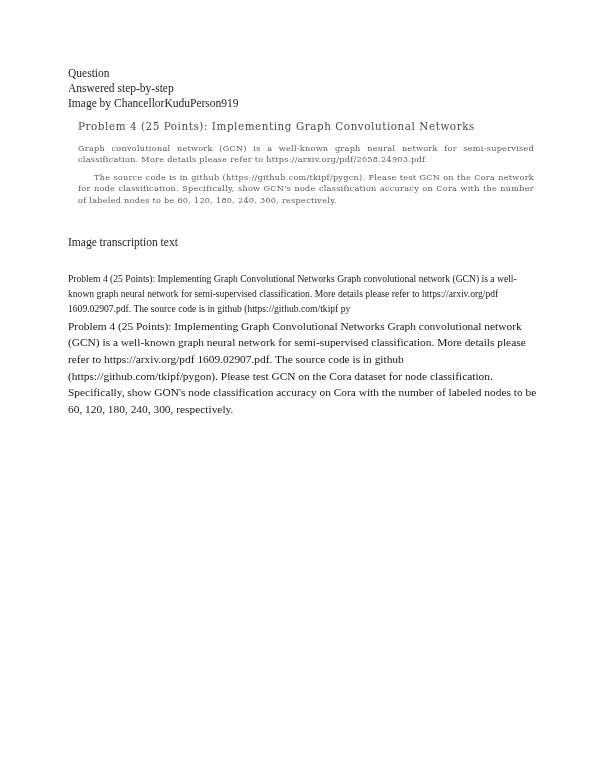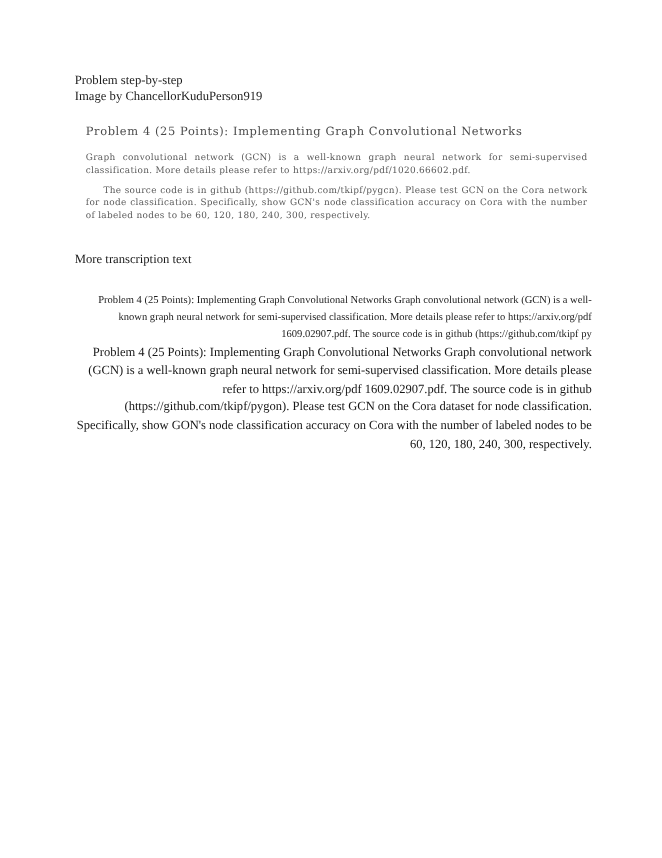--- a/index.html
+++ b/index.html
@@ -38,21 +38,21 @@
     font-size: 11.5px;
     line-height: 15.2px;
     color: #1c1c1c;
   }
   .meta-line {
     white-space: pre;
   }
 
   
   .image-block {
-    margin-top: 16px;
+    margin-top: 6px;
     background: #ffffff;
     padding-left: 10px;
     padding-right: 4px;
   }
   .ib-title {
     font-family: "DejaVu Serif", serif;
     font-size: 10.4px;
     line-height: 16px;
     letter-spacing: 0.55px;
     color: #4a4a4a;
@@ -76,21 +76,20 @@
   .transcription-heading {
     margin-top: 28px;
     font-family: "Liberation Serif", serif;
     font-size: 11.5px;
     line-height: 15px;
     color: #1c1c1c;
   }
 
   .trans-block {
     margin-top: 21px;
-    text-align: right;
   }
   .trans-para-small {
     font-family: "Liberation Serif", serif;
     font-size: 9.6px;
     line-height: 15.4px;
     color: #1a1a1a;
   }
   .trans-para-large {
     font-family: "Liberation Serif", serif;
     font-size: 11.4px;
@@ -99,31 +98,32 @@
     margin-top: 1px;
   }
 </style>
 </head>
 <body>
 
 <div class="page">
   <div class="content">
 
     <div class="meta">
-      <div class="meta-line">Problem step-by-step</div>
+      <div class="meta-line">Question</div>
+      <div class="meta-line">Answered step-by-step</div>
       <div class="meta-line">Image by ChancellorKuduPerson919</div>
     </div>
 
     <div class="image-block">
       <div class="ib-title">Problem 4 (25 Points): Implementing Graph Convolutional Networks</div>
-      <div class="ib-para">Graph convolutional network (GCN) is a well-known graph neural network for semi-supervised classification. More details please refer to https://arxiv.org/pdf/1020.66602.pdf.</div>
+      <div class="ib-para">Graph convolutional network (GCN) is a well-known graph neural network for semi-supervised classification. More details please refer to https://arxiv.org/pdf/2058.24903.pdf.</div>
       <div class="ib-para indent">The source code is in github (https://github.com/tkipf/pygcn). Please test GCN on the Cora network for node classification. Specifically, show GCN's node classification accuracy on Cora with the number of labeled nodes to be 60, 120, 180, 240, 300, respectively.</div>
     </div>
 
-    <div class="transcription-heading">More transcription text</div>
+    <div class="transcription-heading">Image transcription text</div>
 
     <div class="trans-block">
       <div class="trans-para-small">Problem 4 (25 Points): Implementing Graph Convolutional Networks Graph convolutional network (GCN) is a well-known graph neural network for semi-supervised classification. More details please refer to https://arxiv.org/pdf 1609.02907.pdf. The source code is in github (https://github.com/tkipf py</div>
       <div class="trans-para-large">Problem 4 (25 Points): Implementing Graph Convolutional Networks Graph convolutional network (GCN) is a well-known graph neural network for semi-supervised classification. More details please refer to https://arxiv.org/pdf 1609.02907.pdf. The source code is in github (https://github.com/tkipf/pygon). Please test GCN on the Cora dataset for node classification. Specifically, show GON's node classification accuracy on Cora with the number of labeled nodes to be 60, 120, 180, 240, 300, respectively.</div>
     </div>
 
   </div>
 </div>
 
 </body></html>

